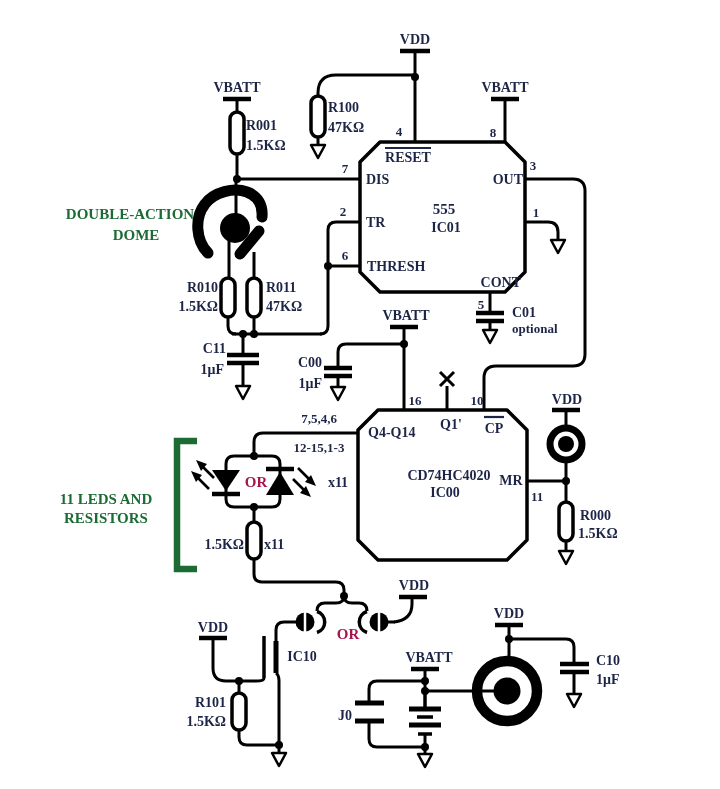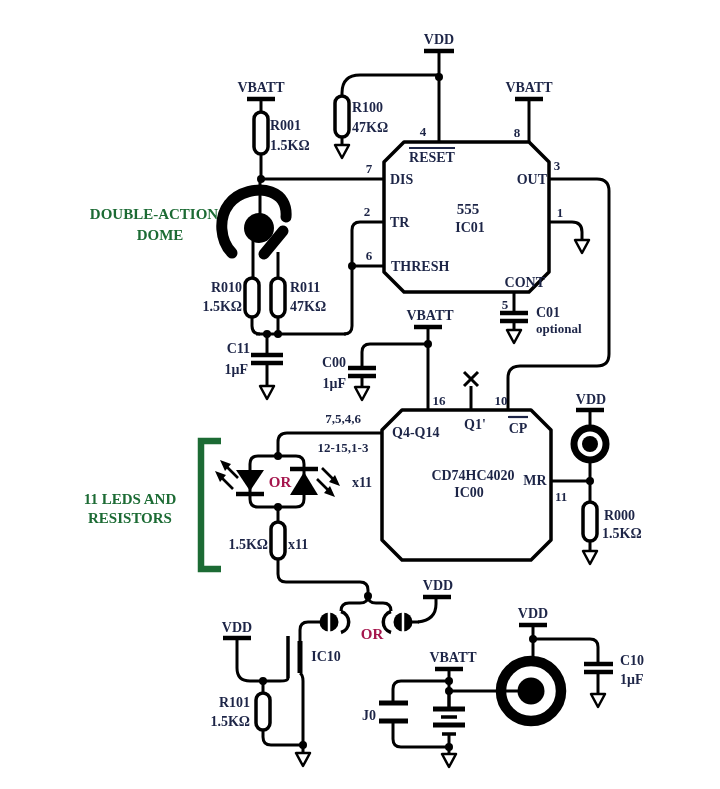--- a/index.html
+++ b/index.html
@@ -1,16 +1,16 @@
 <!DOCTYPE html>
 <html><head>
 <meta charset="utf-8">
 <style>
   html,body { margin:0; padding:0; background:#ffffff; }
-  .stage { position:relative; width:584px; height:789px; background:#ffffff;margin-left:24px; }
+  .stage { position:relative; width:584px; height:789px; background:#ffffff; }
   text { font-family:"Liberation Serif", serif; font-weight:bold; fill:#1d2547; font-size:14px; }
   .pin  { font-size:13px; }
   .big  { font-size:15px; }
   .sm   { font-size:13px; }
   .grn  { fill:#1c6b34; font-size:15px; }
   .red  { fill:#a5164d; font-size:15px; }
   .w    { stroke:#000; stroke-width:3; fill:none; }
   .comp { fill:#ffffff; stroke:#000; stroke-width:3.5; }
   .box  { fill:#ffffff; stroke:#000; stroke-width:3.5; stroke-linejoin:round; }
   .plate{ stroke:#000; stroke-width:4.5; }

